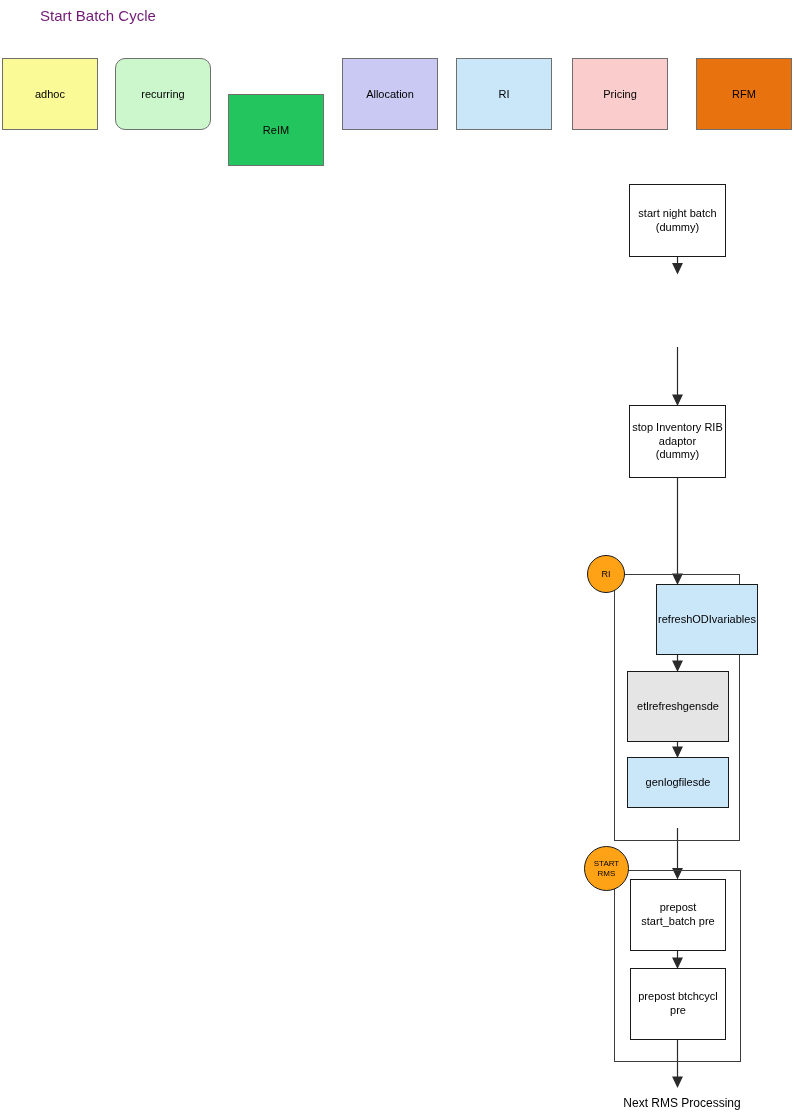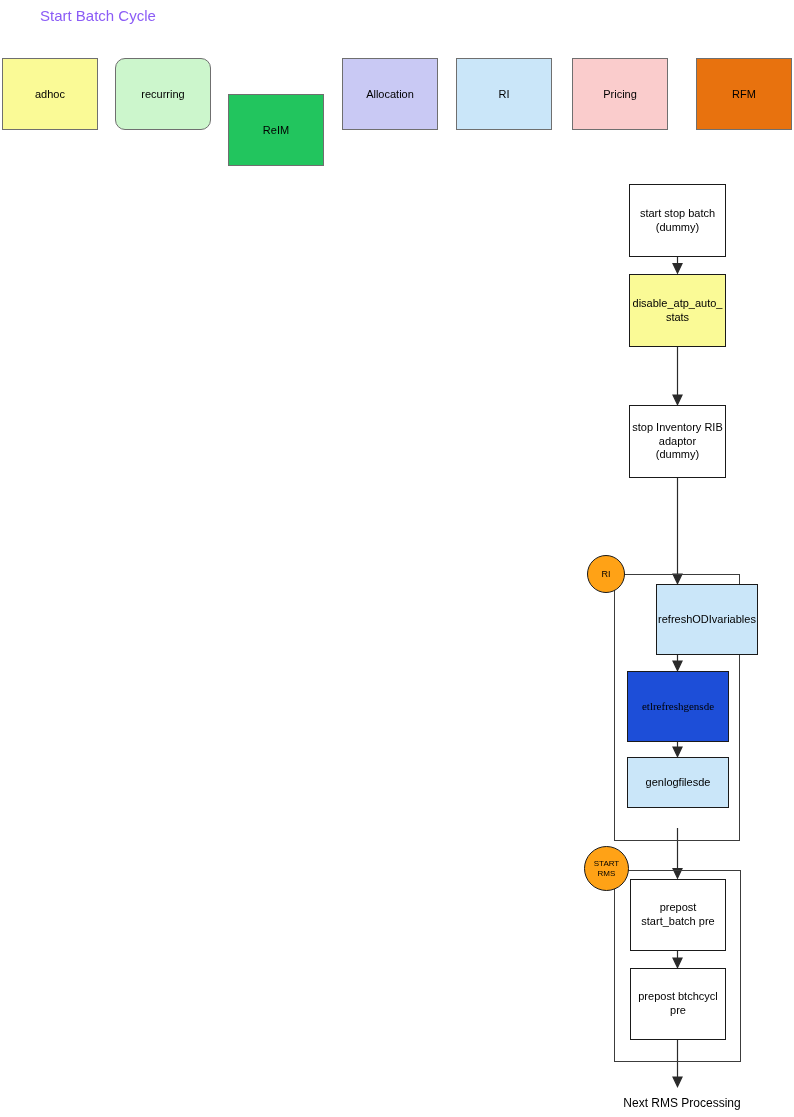--- a/index.html
+++ b/index.html
@@ -10,21 +10,21 @@
     background: #ffffff;
     font-family: "Liberation Sans", sans-serif;
     color: #000;
     overflow: hidden;
   }
   .title {
     position: absolute;
     left: 40px;
     top: 7px;
     font-size: 15px;
-    color: #8b5cf6;
+    color: #701a75;
     white-space: nowrap;
   }
   .legend-item {
     position: absolute;
     top: 58px;
     width: 96px;
     height: 72px;
     box-sizing: border-box;
     border: 1px solid #6f6f6f;
     display: flex;
@@ -154,29 +154,27 @@
       <g>
         <line x1="677.5" y1="1040" x2="677.5" y2="1077.5"></line>
         <polygon points="673,1077 682,1077 677.5,1086.5"></polygon>
       </g>
     </g>
   </svg>
 
   <div class="group g-ri"></div>
   <div class="group g-rms"></div>
 
-  <div class="node n-start" style="background-color: rgb(255, 255, 255);">start stop batch
+  <div class="node n-start" style="background-color: rgb(255, 255, 255);">start night batch
 (dummy)</div>
-  <div class="node n-atp" style="background-color: rgb(250, 250, 150);">disable_atp_auto_
-stats</div>
   <div class="node n-rib" style="background-color: rgb(255, 255, 255);">stop Inventory RIB
 adaptor
 (dummy)</div>
   <div class="node n-odi" style="background-color: rgb(202, 230, 249); margin-left: 29px;">refreshODIvariables</div>
-  <div class="node n-etl" style="background-color: #1d4ed8; font-family: Liberation Serif, serif;">etlrefreshgensde</div>
+  <div class="node n-etl" style="background-color: #e5e5e5;">etlrefreshgensde</div>
   <div class="node n-genlog" style="background-color: rgb(202, 230, 249);">genlogfilesde</div>
   <div class="node n-pp1" style="background-color: rgb(255, 255, 255);">prepost
 start_batch pre</div>
   <div class="node n-pp2" style="background-color: rgb(255, 255, 255);">prepost btchcycl
 pre</div>
 
   <div class="badge b-ri" style="background-color: rgb(255, 162, 22);">RI</div>
   <div class="badge b-rms" style="background-color: rgb(255, 162, 22);">START
 RMS</div>
 

